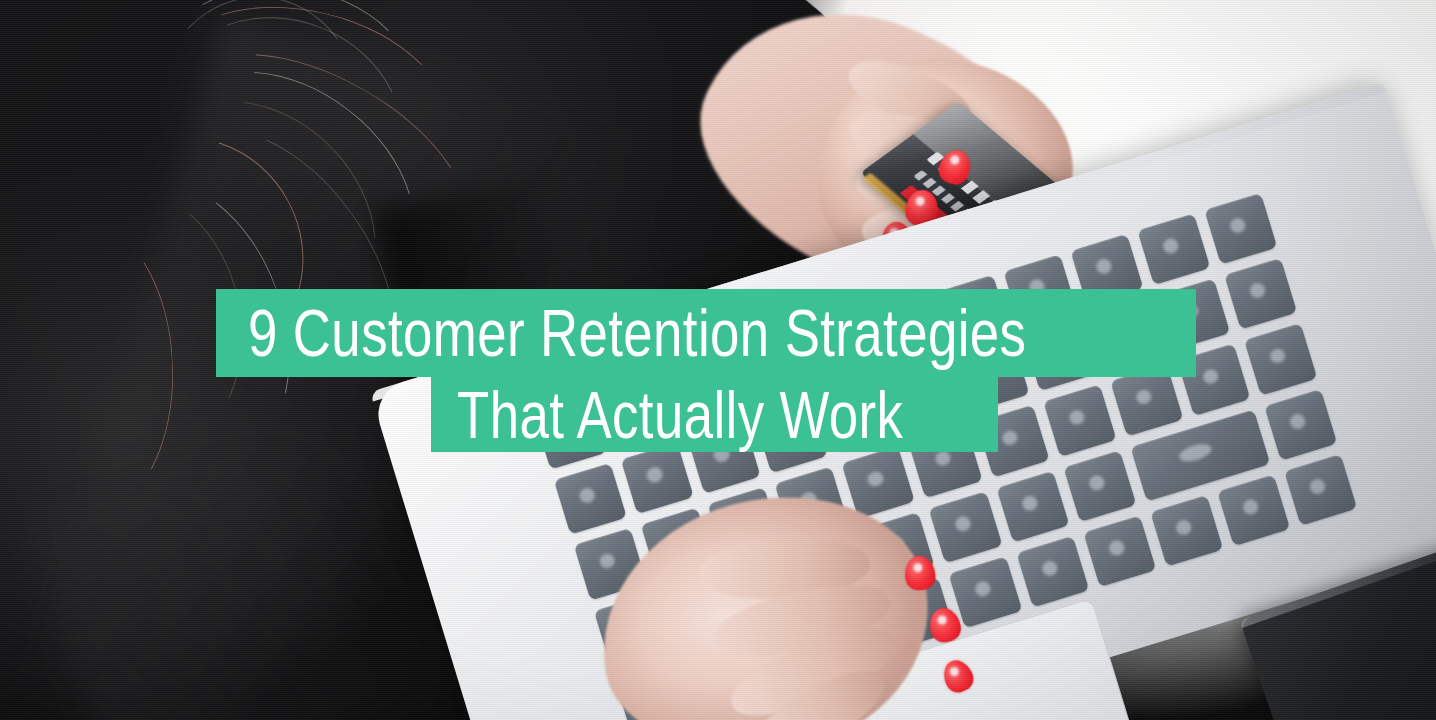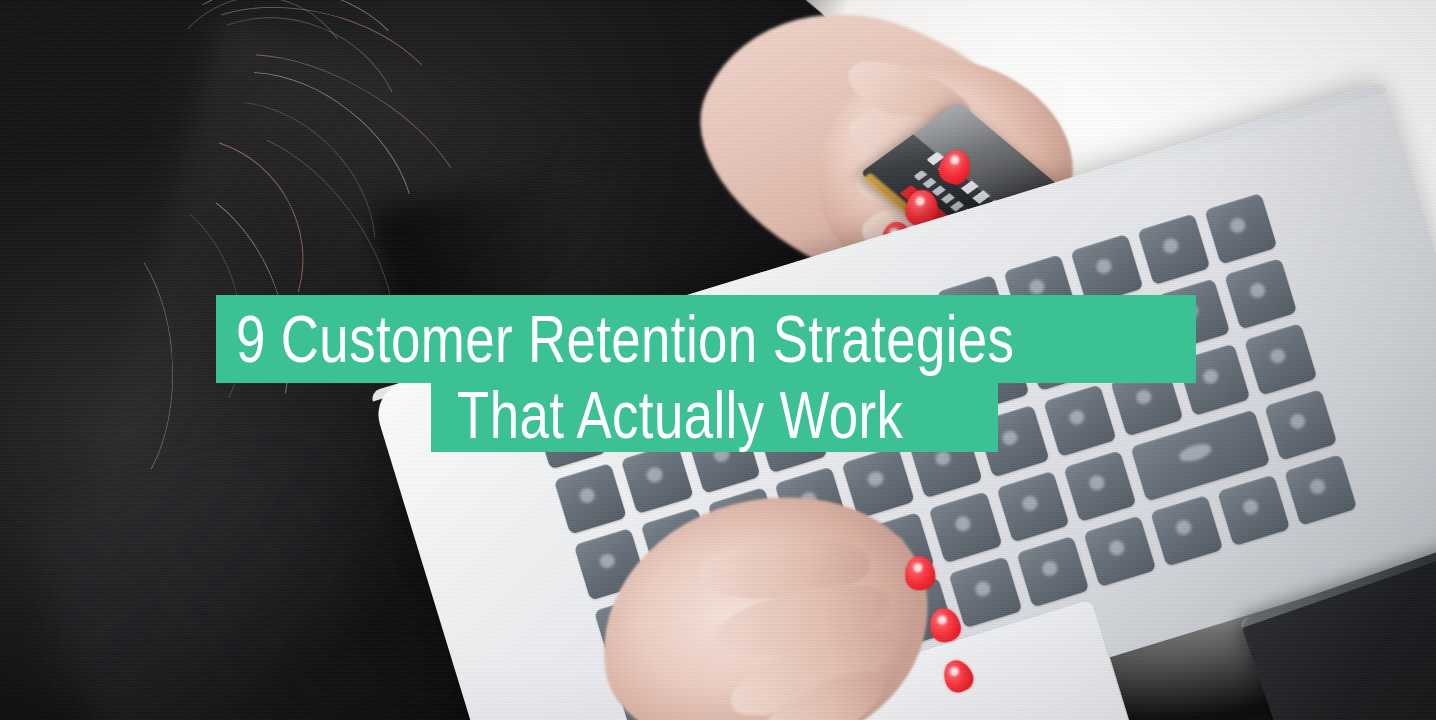--- a/index.html
+++ b/index.html
@@ -272,23 +272,22 @@
     display:inline-block;
     transform:scaleX(0.80);
     transform-origin:left center;
     font-size:66px;
     line-height:1;
     font-weight:300;
   }
 
   .band-1{
     left:216px;top:289px;width:980px;height:88px;
-    padding-left:20px;
+    padding-left:32px;
     box-sizing:border-box;
-    margin-top:6px;
   }
   .band-2{
     left:431px;top:377px;width:567px;height:75px;
     padding-left:26px;
     box-sizing:border-box;
   }
 </style>
 </head>
 <body>
 

